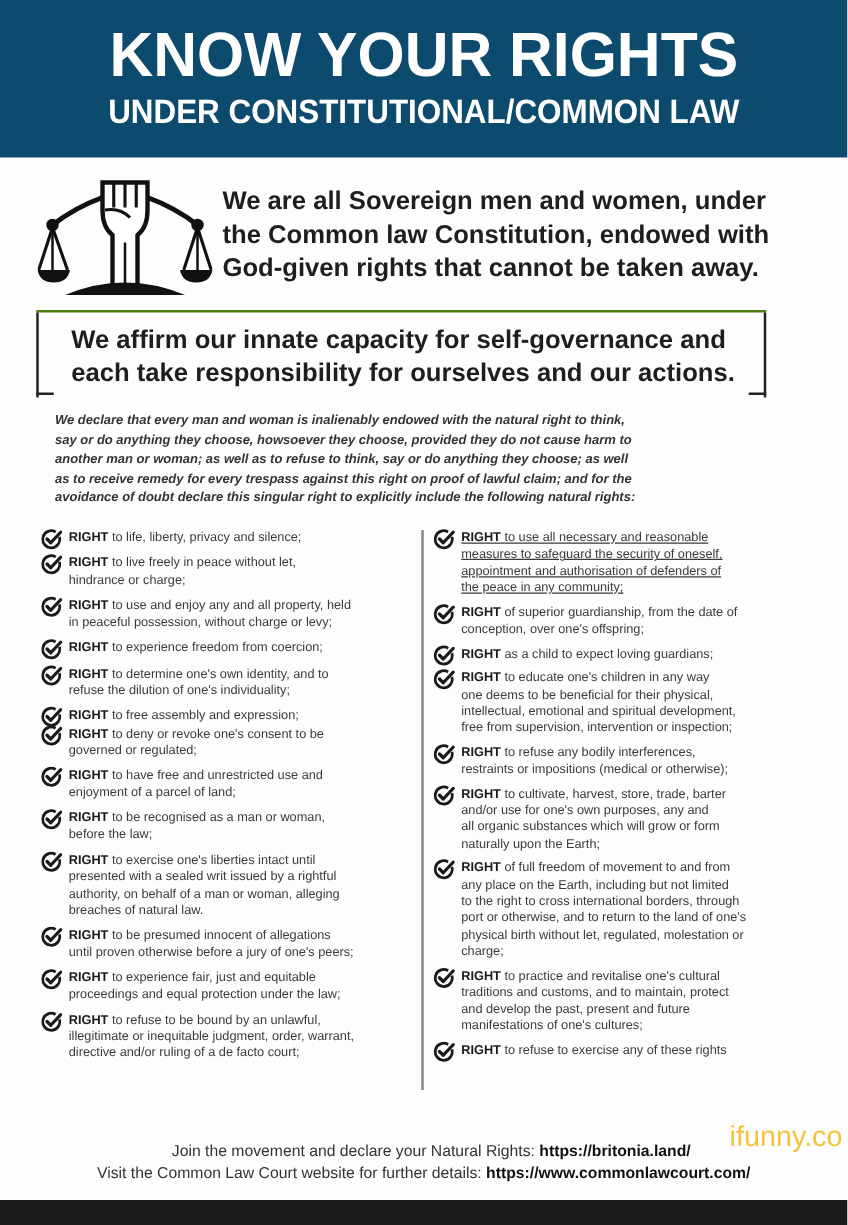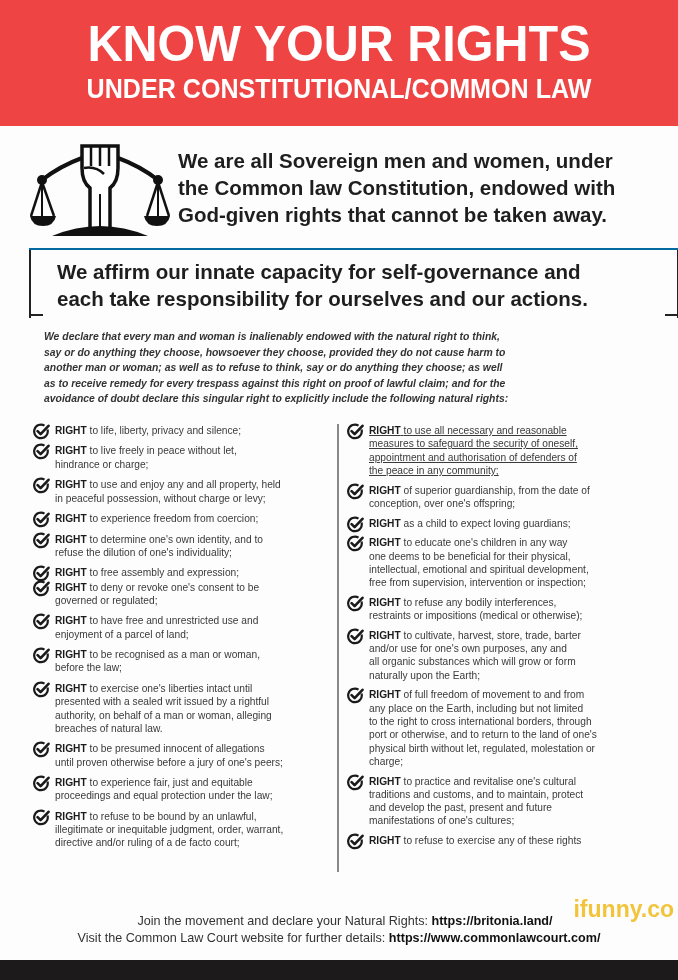--- a/index.html
+++ b/index.html
@@ -1,26 +1,26 @@
 <!DOCTYPE html>
 <html><head>
 <meta charset="utf-8">
 <style>
   * { box-sizing: border-box; margin: 0; padding: 0; }
   html, body { width: 678px; height: 980px; background: #fdfdfd; overflow: hidden; }
   body { position: relative; font-family: "Liberation Sans", sans-serif; color: #1e1e1e; }
 
-  .header { position: absolute; left: 0; top: 0; width: 678px; height: 126px; background: #ef4444; color: #fff; text-align: center; }
+  .header { position: absolute; left: 0; top: 0; width: 678px; height: 126px; background: #0c4a6e; color: #fff; text-align: center; }
   .header .title { position: absolute; left: 0; right: 0; top: 18px; font-size: 50px; font-weight: bold; letter-spacing: 0px; line-height: 52px; transform: scaleX(0.97); }
   .header .subtitle { position: absolute; left: 0; right: 0; top: 74px; font-size: 27px; font-weight: bold; line-height: 30px; transform: scaleX(0.93); }
 
   .logo { position: absolute; left: 30px; top: 138px; width: 140px; height: 98px; }
   .intro { position: absolute; left: 178px; top: 147px; width: 490px; font-size: 20.5px; font-weight: bold; line-height: 27px; color: #1e1e1e; }
 
-  .affirm-box { position: absolute; left: 29px; top: 248px; width: 650px; height: 68px; border-top: 2px solid #0369a1; }
+  .affirm-box { position: absolute; left: 29px; top: 248px; width: 584px; height: 68px; border-top: 2px solid #4d7c0f; }
   .affirm-box::before { content: ""; position: absolute; left: 0; top: 0; width: 2px; height: 68px; background: #222; }
   .affirm-box::after { content: ""; position: absolute; right: 0; top: 0; width: 2px; height: 68px; background: #222; }
   .affirm-box .bl { position: absolute; left: 0; bottom: 0; width: 14px; height: 2px; background: #222; }
   .affirm-box .br { position: absolute; right: 0; bottom: 0; width: 14px; height: 2px; background: #222; }
   .affirm-text { position: absolute; left: 28px; top: 8px; width: 590px; font-size: 20.5px; font-weight: bold; line-height: 27px; }
 
   .declare { position: absolute; left: 44px; top: 329px; width: 600px; font-size: 10.4px; font-style: italic; font-weight: bold; line-height: 15.6px; color: #333; }
 
   .col { position: absolute; top: 424px; }
   .col-left { left: 33px; width: 300px; }
@@ -30,21 +30,21 @@
   .right-item { position: relative; padding-left: 22px; font-size: 10.2px; line-height: 13.3px; color: #3a3a3a; }
   .right-item .chk { position: absolute; left: 0; top: -1px; width: 17px; height: 17px; }
   .right-item .kw { font-weight: bold; color: #1a1a1a; }
 
   .footer { position: absolute; left: 0; width: 678px; text-align: center; font-size: 12.6px; color: #333; line-height: 17px; }
   .footer b { color: #111; }
   .footer .l1 { top: 913px; position: absolute; left: 12px; right: 0; }
   .footer .l2 { top: 930px; position: absolute; left: 0; right: 0; }
 
   .bar { position: absolute; left: 0; top: 960px; width: 678px; height: 20px; background: #1c1a1b; }
-  .wm { position: absolute; right: 4px; top: 894px; font-size: 23px; font-weight: bold; color: #f2c43c; letter-spacing: 0px; line-height: 30px; }
+  .wm { position: absolute; right: 4px; top: 894px; font-size: 23px; font-weight: normal; color: #f2c43c; letter-spacing: 0px; line-height: 30px; }
 </style>
 </head>
 <body>
 
 <div class="header">
   <div class="title">KNOW YOUR RIGHTS</div>
   <div class="subtitle">UNDER CONSTITUTIONAL/COMMON LAW</div>
 </div>
 
 <div class="logo">

